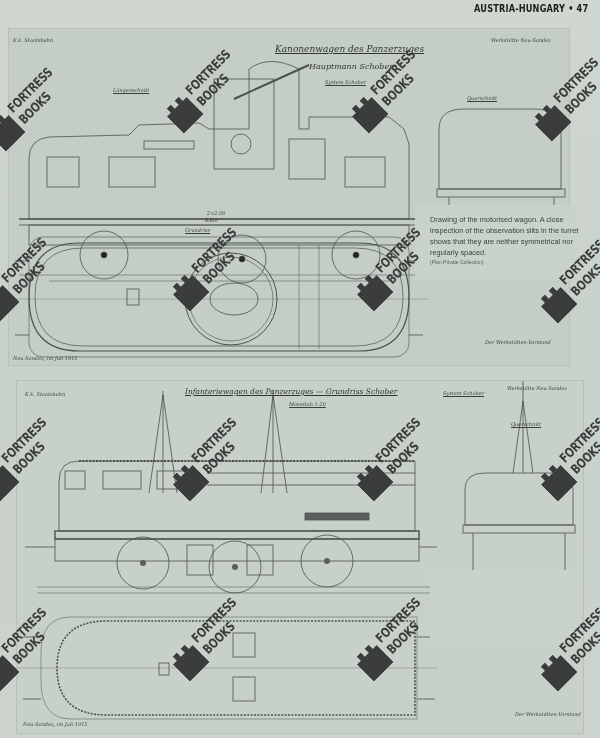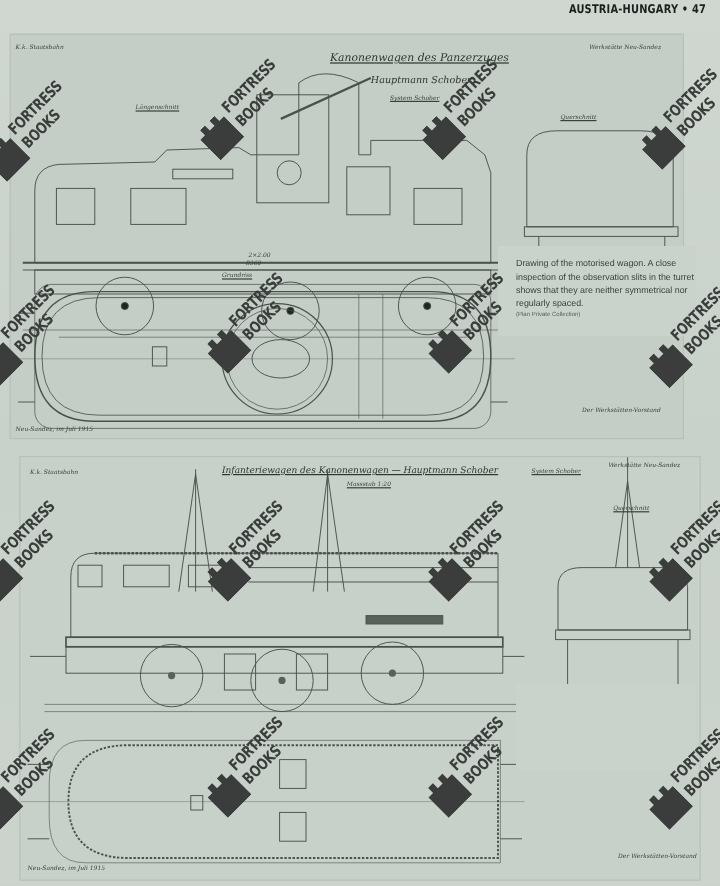--- a/index.html
+++ b/index.html
@@ -183,21 +183,21 @@
       <rect x="142" y="282" width="10" height="12"></rect>
       <rect x="216" y="252" width="22" height="24"></rect>
       <rect x="216" y="296" width="22" height="24"></rect>
       <line x1="6" y1="256" x2="24" y2="256"></line>
         <line x1="6" y1="318" x2="24" y2="318"></line>
       <line x1="400" y1="256" x2="418" y2="256"></line>
         <line x1="400" y1="318" x2="418" y2="318"></line>
     </svg>
     <span class="hw hw-small" style="left:8px;top:10px;">K.k. Staatsbahn</span>
     <span class="hw hw-small" style="left:490px;top:4px;">Werkstätte Neu-Sandez</span>
-    <span class="hw hw-title" style="left:168px;top:6px;font-size:7.5px;">Infanteriewagen des Kanonenwagen — Hauptmann Schober</span>
+    <span class="hw hw-title" style="left:168px;top:6px;font-size:7.5px;">Infanteriewagen des Panzerzuges — Grundriss Schober</span>
     <span class="hw hw-small" style="left:426px;top:9px;text-decoration:underline;">System Schober</span>
     <span class="hw hw-small" style="left:272px;top:20px;text-decoration:underline;">Massstab 1:20</span>
     <span class="hw hw-small" style="left:494px;top:40px;text-decoration:underline;">Querschnitt</span>
     <span class="hw hw-small" style="left:6px;top:340px;">Neu-Sandez, im Juli 1915</span>
     <span class="hw hw-small" style="left:498px;top:330px;">Der Werkstätten-Vorstand</span>
   </div>
 
   <div class="caption-box" style="left:430px;top:570px;width:150px;height:72px;"></div>
 
   <div class="wm" style="left:-18px;top:90px;">

